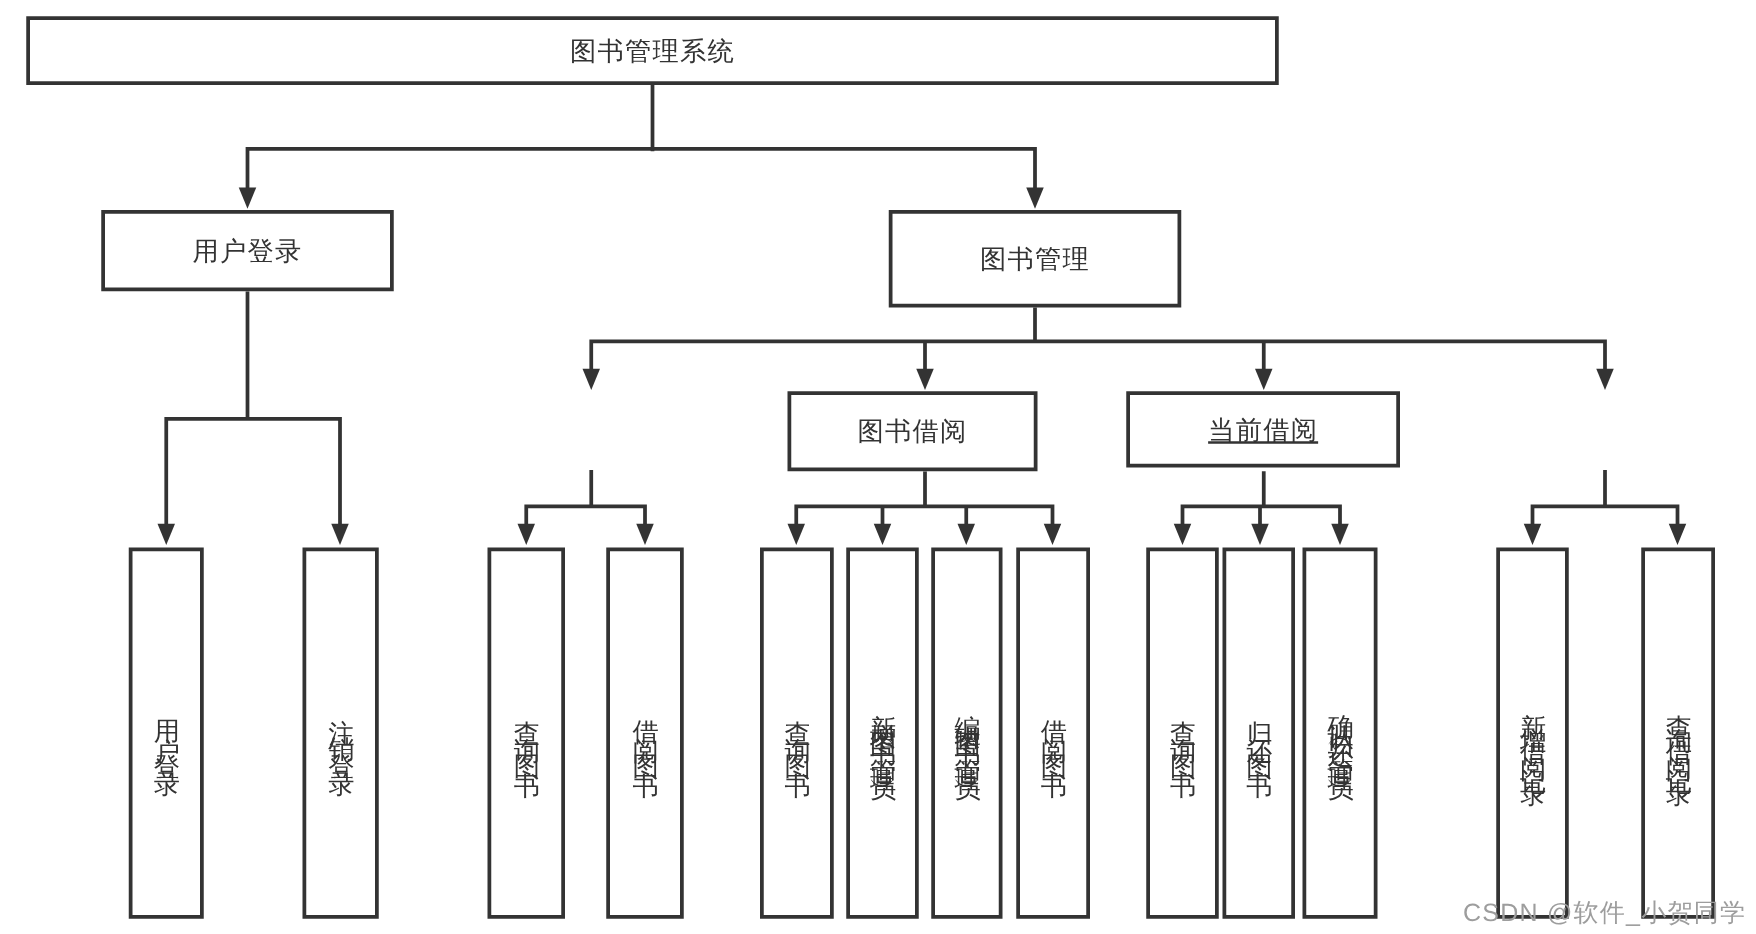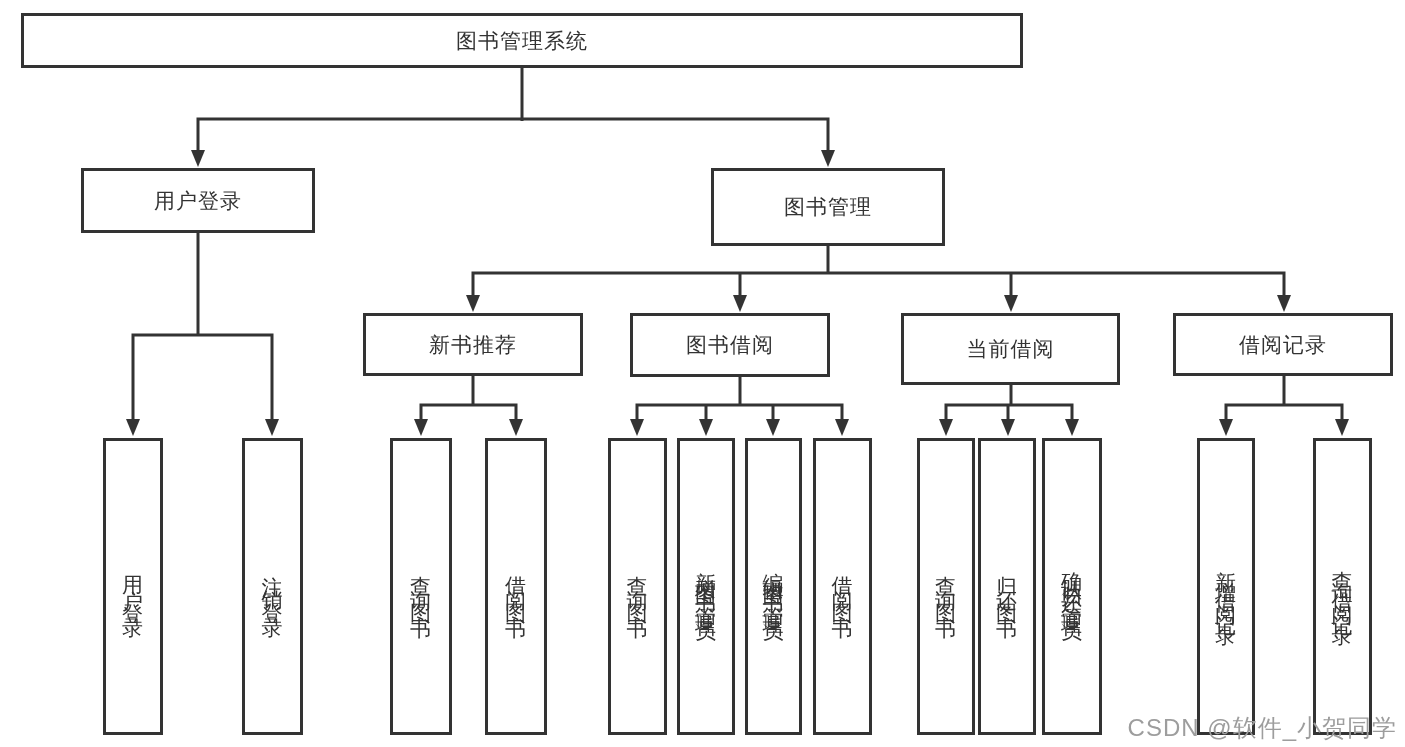--- a/index.html
+++ b/index.html
@@ -65,21 +65,21 @@
     line-height:1;
   }
   .ls-4{letter-spacing:14px;}
   .ls-6{letter-spacing:11px;}
   .ls-9{letter-spacing:7px;}
   .watermark{
     position:absolute;
     right:8px;
     bottom:3px;
     color:var(--wm);
-    font-size:24px;
+    font-size:20px;
     letter-spacing:1px;
     white-space:nowrap;
     margin-top:34px;
   }
 </style>
 </head>
 <body>
 
 <div class="stage">
 
@@ -129,24 +129,22 @@
     <path d="M1226,420 L1226,405 L1342,405 L1342,420"></path>
     <polygon points="1219,419 1233,419 1226,436"></polygon>
     <polygon points="1335,419 1349,419 1342,436"></polygon>
   </svg>
 
   <div class="node root-node">图书管理系统</div>
 
   <div class="node" style="left:81px;top:168px;width:234px;height:65px;">用户登录</div>
   <div class="node" style="left:711px;top:168px;width:234px;height:78px;">图书管理</div>
 
-  <div class="node" style="left:363px;top:313px;width:220px;height:63px;">新书推荐</div>
   <div class="node" style="left:630px;top:313px;width:200px;height:64px;">图书借阅</div>
-  <div class="node" style="left:901px;top:313px;width:219px;height:72px;">当前借阅</div>
-  <div class="node" style="left:1173px;top:313px;width:220px;height:63px;">借阅记录</div>
+  <div class="node" style="left:901px;top:313px;width:219px;height:61px;text-decoration:underline;">当前借阅</div>
 
   <div class="leaf ls-4" style="left:103px;width:60px;">用户登录</div>
   <div class="leaf ls-4" style="left:242px;width:61px;">注销登录</div>
   <div class="leaf ls-4" style="left:390px;width:62px;">查询图书</div>
   <div class="leaf ls-4" style="left:485px;width:62px;">借阅图书</div>
   <div class="leaf ls-4" style="left:608px;width:59px;">查询图书</div>
   <div class="leaf ls-9" style="left:677px;width:58px;">新增图书（管理员）</div>
   <div class="leaf ls-9" style="left:745px;width:57px;">编辑图书（管理员）</div>
   <div class="leaf ls-4" style="left:813px;width:59px;">借阅图书</div>
   <div class="leaf ls-4" style="left:917px;width:58px;">查询图书</div>

